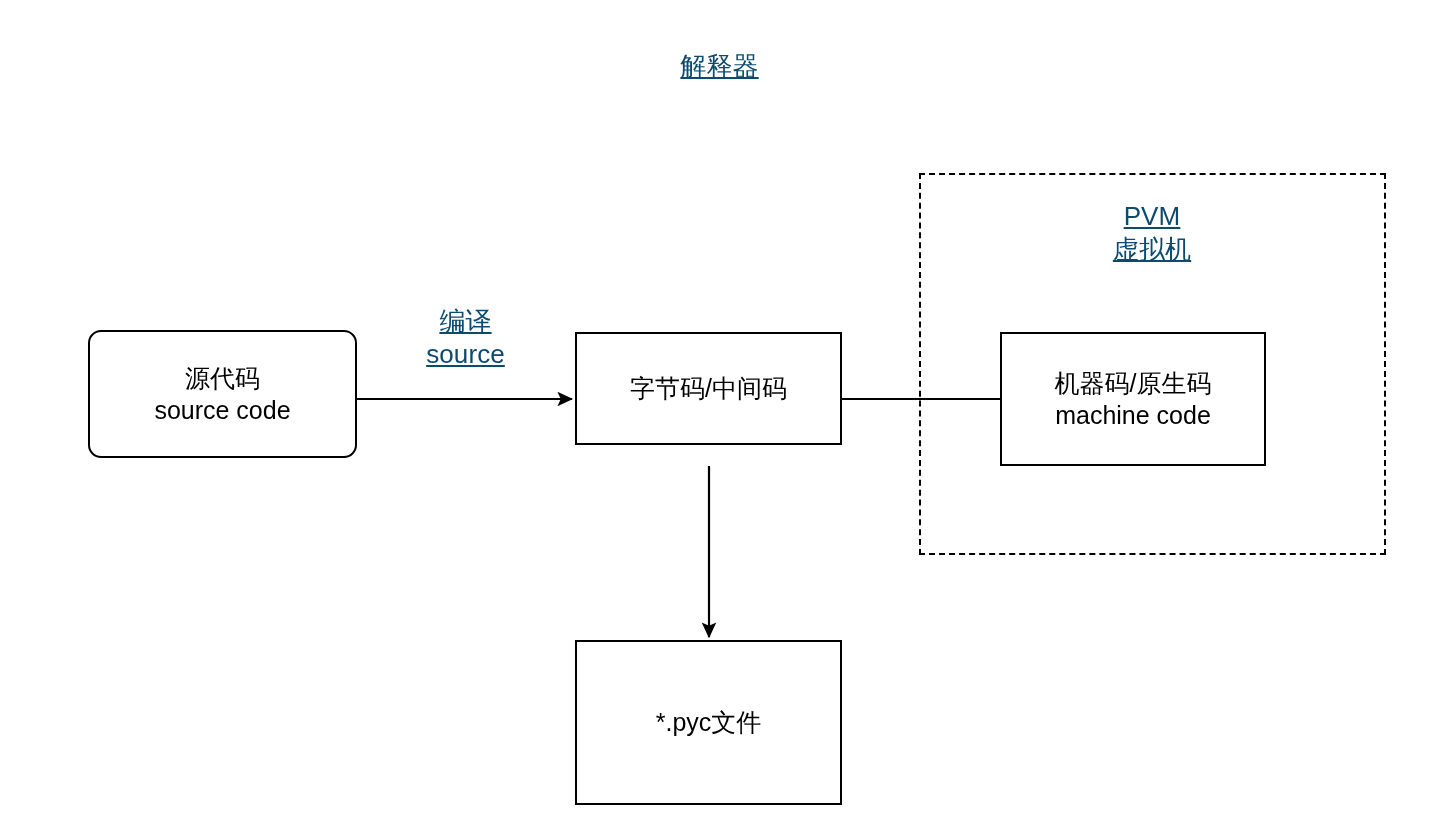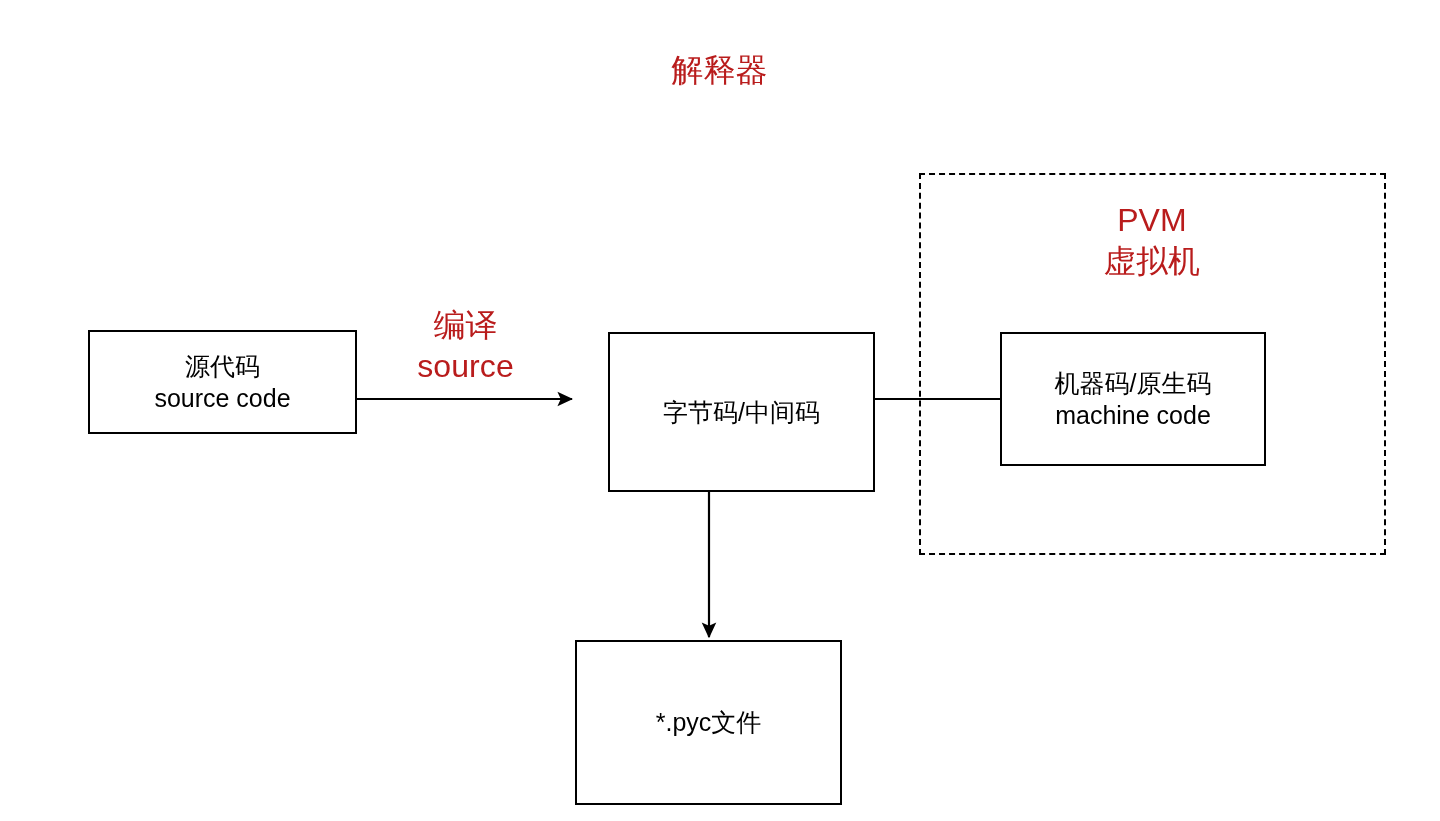--- a/index.html
+++ b/index.html
@@ -22,24 +22,25 @@
     top: 0;
     width: 1440px;
     height: 821px;
   }
 
   
   .label {
     position: absolute;
     text-align: center;
     line-height: 1.28;
-    color: #b91c1c;
+    color: #0c4a6e;
     white-space: nowrap;
-    font-size: 32px;
+    font-size: 26px;
     letter-spacing: 0.1px;
+    text-decoration: underline;
   }
   .label .ln { display: block; }
 
   
   #diagram-title {
     left: 0;
     top: 50px;
     width: 1440px;
     transform: translateX(-0.5px);
   }
@@ -77,22 +78,22 @@
   }
   .node-box .node-text {
     text-align: center;
     font-size: 25px;
     line-height: 1.3;
     color: #000000;
     white-space: nowrap;
   }
   .node-box .node-text .ln { display: block; }
 
-  #node-source-code  { left: 88px;   top: 330px; width: 269px; height: 104px; }
-  #node-byte-code    { left: 608px;  top: 332px; width: 267px; height: 160px; }
+  #node-source-code  { left: 88px;   top: 330px; width: 269px; height: 128px; border-radius: 13px; }
+  #node-byte-code    { left: 575px;  top: 332px; width: 267px; height: 113px; }
   #node-machine-code { left: 1000px; top: 332px; width: 266px; height: 134px; }
   #node-pyc-file     { left: 575px;  top: 640px; width: 267px; height: 165px; }
 
   
   #vm-container {
     position: absolute;
     box-sizing: border-box;
     left: 919px;
     top: 173px;
     width: 467px;

